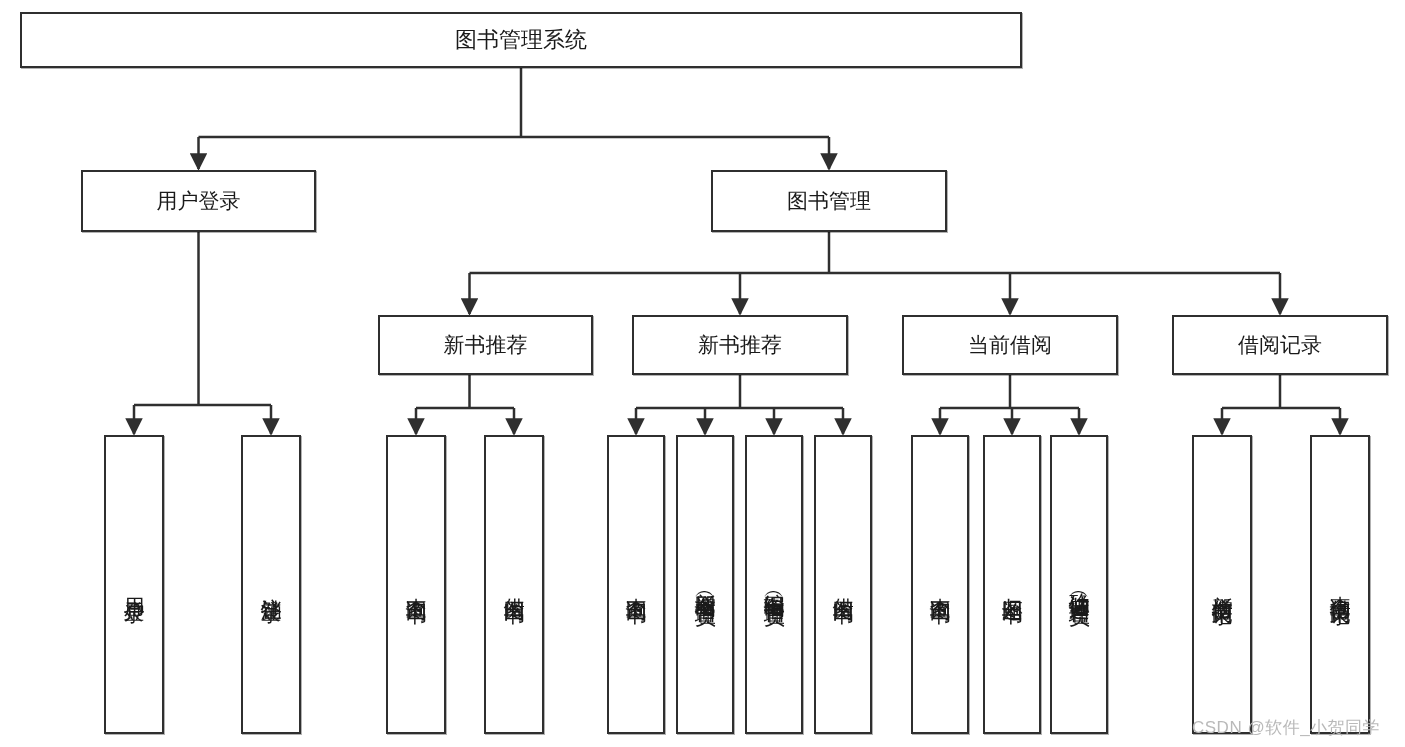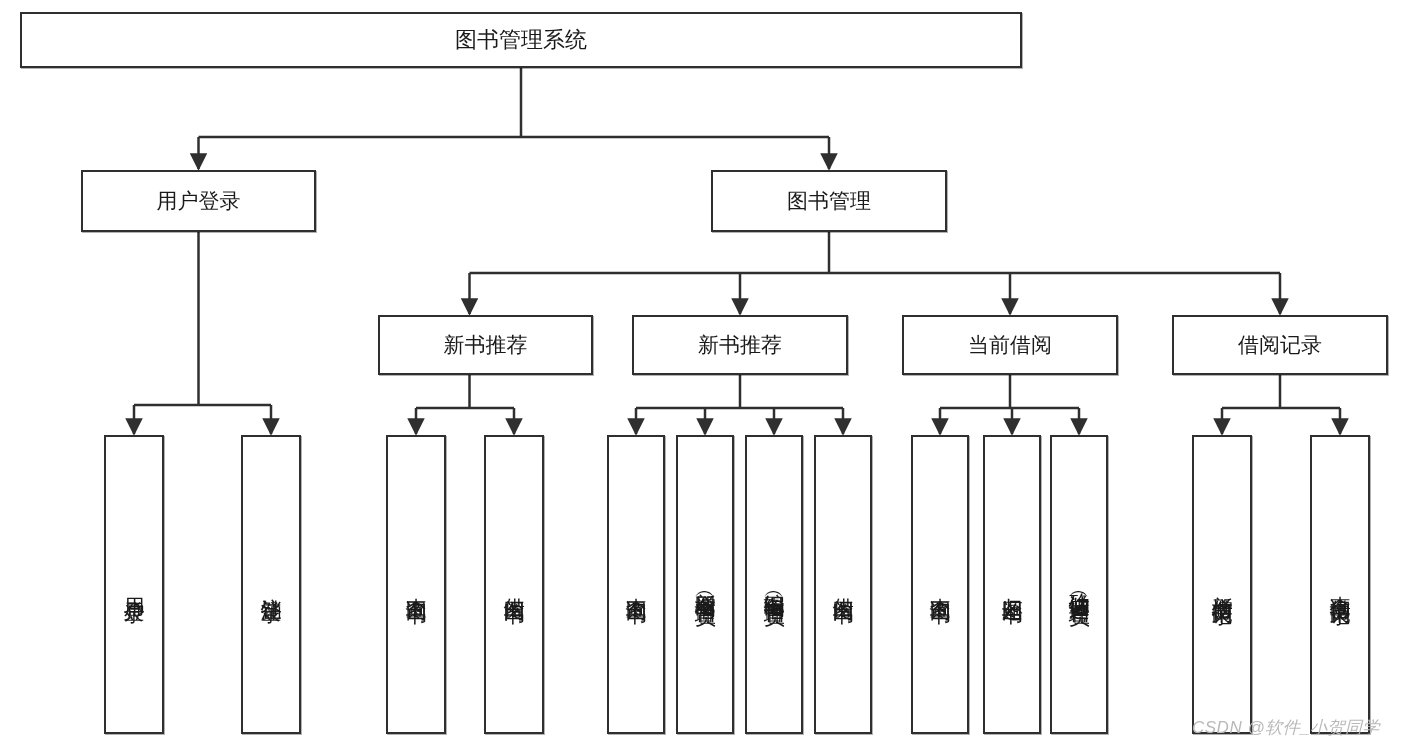--- a/index.html
+++ b/index.html
@@ -171,14 +171,14 @@
       <div class="node vertical" style="left: 1050px; top: 435px; width: 58px; height: 299px;">
         <span class="label">确认归还（管理员）</span>
       </div>
       <div class="node vertical" style="left: 1192px; top: 435px; width: 60px; height: 299px;">
         <span class="label">新增借阅记录</span>
       </div>
       <div class="node vertical" style="left: 1310px; top: 435px; width: 60px; height: 299px;">
         <span class="label">查询借阅记录</span>
       </div>
     </div>
-  <div class="watermark" style="left: 1192px; top: 716px; font-style: italic;">CSDN @软件_小贺同学</div>
+  <div class="watermark" style="left: 1192px; top: 716px;">CSDN @软件_小贺同学</div>
 </div>
 
 </body></html>

